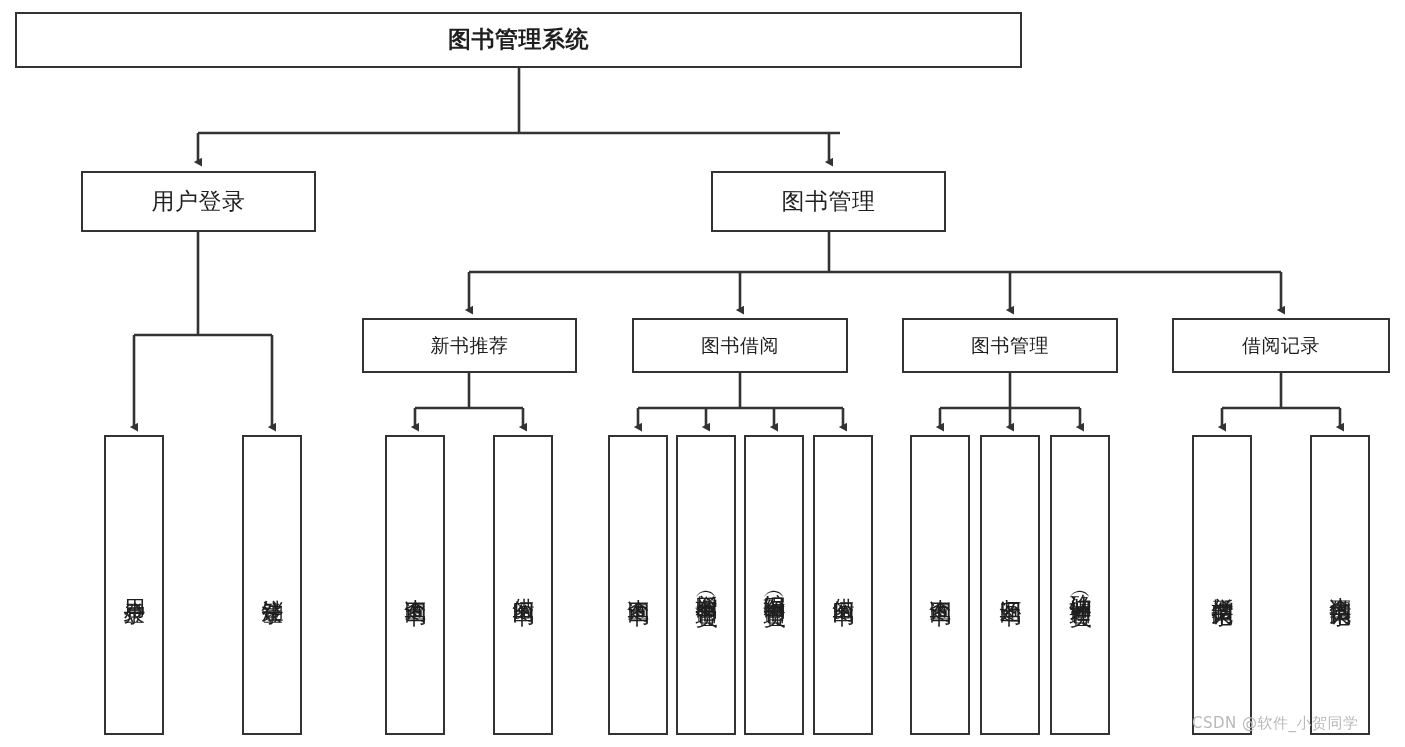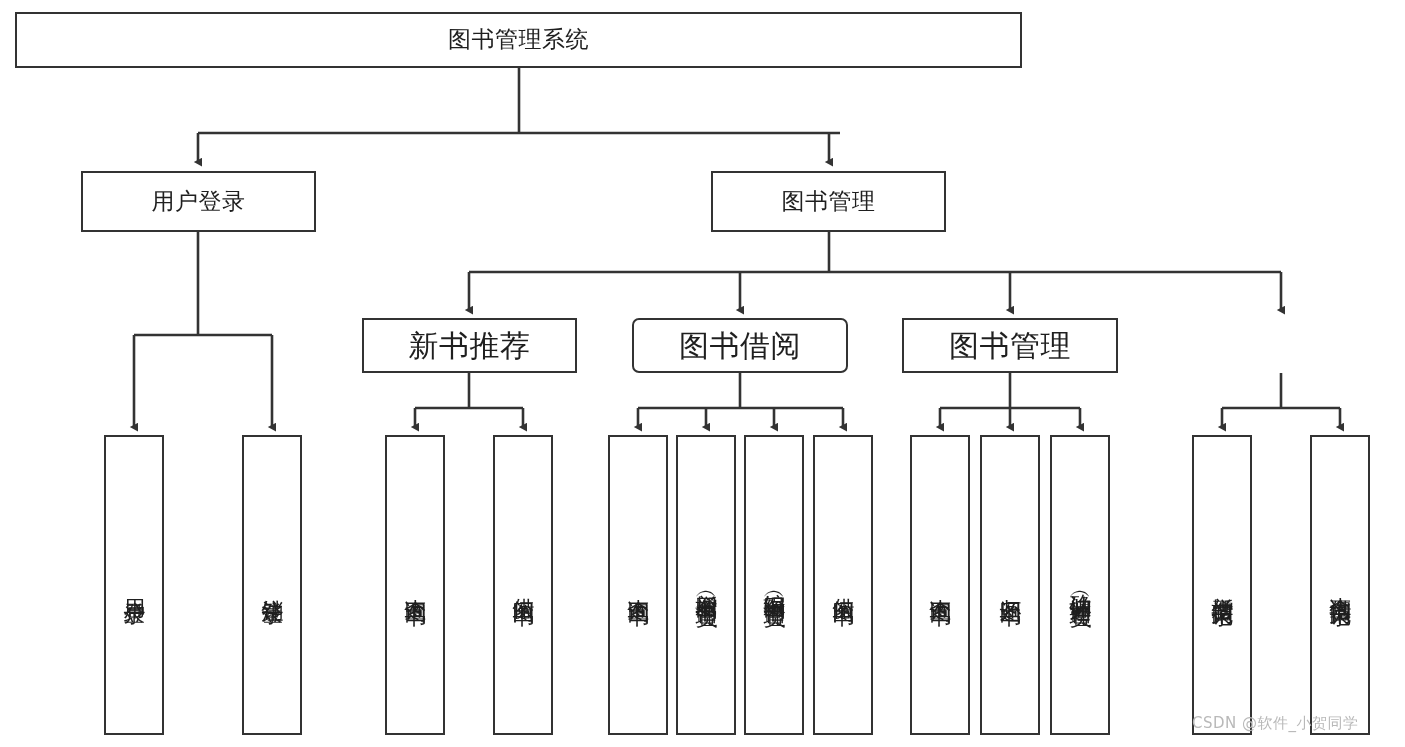--- a/index.html
+++ b/index.html
@@ -37,23 +37,23 @@
     text-align: center;
     color: #1a1a1a;
     z-index: 2;
   }
   .node-label {
     display: block;
     line-height: 1.18;
     letter-spacing: 0.5px;
     color: #1f1f1f;
   }
-  .node.root .node-label { font-size: 23px; }
+  .node.root .node-label { font-size: 23px; font-weight: bold; }
   .node.level2 .node-label { font-size: 23px; }
-  .node.level3 .node-label { font-size: 30px; }
+  .node.level3 .node-label { font-size: 19px; }
   .node.leaf {
     align-items: center;
     justify-content: center;
     padding: 4px 2px;
   }
   .node.leaf .node-label {
     writing-mode: vertical-rl;
     text-orientation: upright;
     font-size: 22px;
     line-height: 1.22;
@@ -131,25 +131,28 @@
   <div class="node level2" style="left:81px; top:171px; width:235px; height:61px;">
     <span class="node-label">用户登录</span>
   </div>
   <div class="node level2" style="left:711px; top:171px; width:235px; height:61px;">
     <span class="node-label">图书管理</span>
   </div>
 
   <div class="node level3" style="left:362px; top:318px; width:215px; height:55px;">
     <span class="node-label">新书推荐</span>
   </div>
-  <div class="node level3" style="left:632px; top:318px; width:216px; height:55px;border-radius:7px;">
+  <div class="node level3" style="left:632px; top:318px; width:216px; height:55px;">
     <span class="node-label">图书借阅</span>
   </div>
   <div class="node level3" style="left:902px; top:318px; width:216px; height:55px;">
     <span class="node-label">图书管理</span>
+  </div>
+  <div class="node level3" style="left:1172px; top:318px; width:218px; height:55px;">
+    <span class="node-label">借阅记录</span>
   </div>
 
   <div class="node leaf" style="left:104px; top:435px; width:60px; height:300px;">
     <span class="node-label">用户登录</span>
   </div>
   <div class="node leaf" style="left:242px; top:435px; width:60px; height:300px;">
     <span class="node-label">注销登录</span>
   </div>
 
   <div class="node leaf" style="left:385px; top:435px; width:60px; height:300px;">

